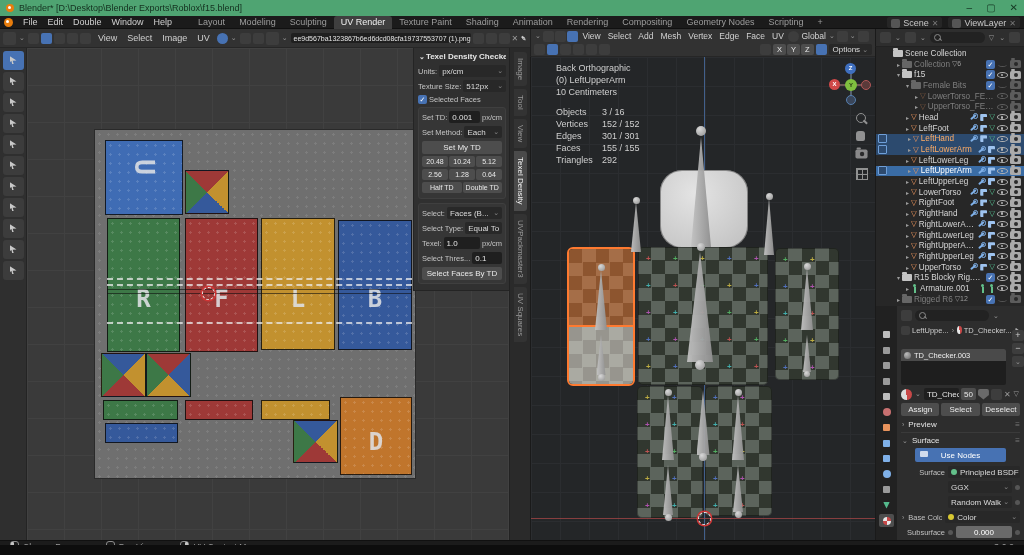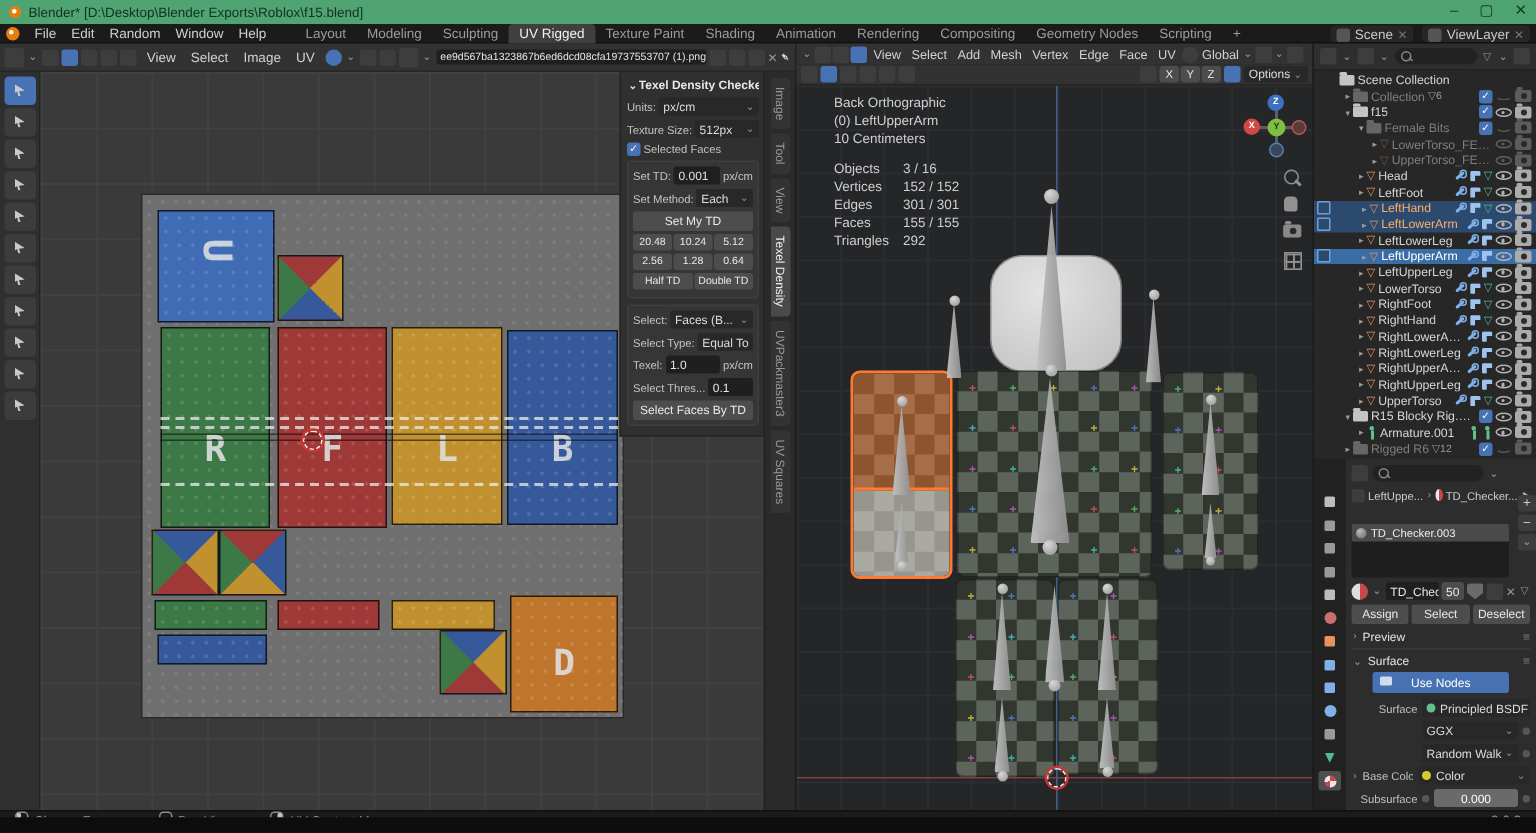--- a/index.html
+++ b/index.html
@@ -181,29 +181,29 @@
       <span>▢</span>
       <span>✕</span>
     </span>
   </div>
 
   <div class="menubar">
     <span class="blender-dot" style="width:9px;height:9px"></span>
     <span id="mb-menus" class="row">
         <span class="menu-item">File</span>
         <span class="menu-item">Edit</span>
-        <span class="menu-item">Random</span>
+        <span class="menu-item">Double</span>
         <span class="menu-item">Window</span>
         <span class="menu-item">Help</span>
       </span>
     <span id="ws-tabs" class="ws-tabs">
         <span class="ws-tab">Layout</span>
         <span class="ws-tab">Modeling</span>
         <span class="ws-tab">Sculpting</span>
-        <span class="ws-tab active">UV Rigged</span>
+        <span class="ws-tab active">UV Render</span>
         <span class="ws-tab">Texture Paint</span>
         <span class="ws-tab">Shading</span>
         <span class="ws-tab">Animation</span>
         <span class="ws-tab">Rendering</span>
         <span class="ws-tab">Compositing</span>
         <span class="ws-tab">Geometry Nodes</span>
         <span class="ws-tab">Scripting</span>
         <span class="ws-tab">+</span>
       </span>
     <span class="scene-pills">

